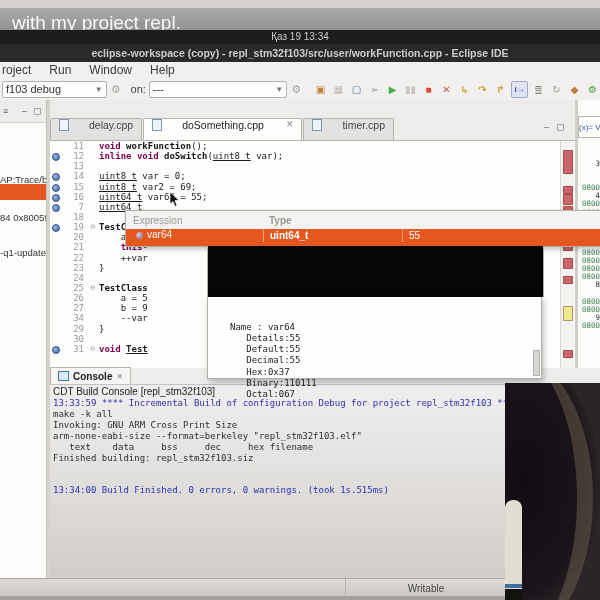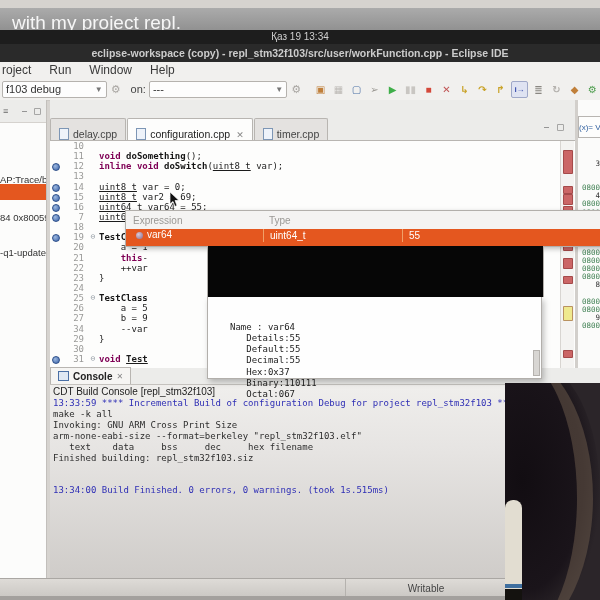--- a/index.html
+++ b/index.html
@@ -33,21 +33,21 @@
     border-right:1px solid #c2bfbb;overflow:hidden;}
   .debug-head{position:absolute;left:0;top:0;width:46px;height:22px;background:#ececea;
     border-bottom:1px solid #d5d2ce;color:#666;font-size:9px;}
   .dbg-row{position:absolute;left:0;width:46px;height:13px;font-size:9.5px;color:#333;
     white-space:nowrap;overflow:hidden;line-height:13px;}
   .dbg-row.sel{background:#e4571f;height:16px;}
   
   .editor-col{position:absolute;left:50px;top:100px;width:525px;height:268px;background:#ececea;}
   .tabstrip{position:absolute;left:0;top:18px;width:525px;height:22px;border-bottom:1px solid #b8b5b1;
     display:flex;align-items:flex-end;}
-  .tab{height:21px;display:flex;align-items:flex-end;gap:4px;padding:0 8px;font-size:10.5px;
+  .tab{height:21px;display:flex;align-items:flex-start;gap:20px;padding:0 8px;font-size:10.5px;
     color:#444;background:#e4e2e0;border:1px solid #b8b5b1;border-bottom:none;border-radius:2px 2px 0 0;margin-right:1px;}
   .tab.active{background:#fdfdfc;color:#222;}
   .file-ico{width:8px;height:10px;background:#eef3fa;border:1px solid #7d96b5;display:inline-block;}
   .tab .close{color:#888;font-size:9px;margin-left:2px;}
   .strip-ctl{position:absolute;top:22px;font-size:9px;color:#666;}
   .code-area{position:absolute;left:0;top:41px;width:525px;height:227px;background:#fdfdfc;overflow:hidden;
     font-family:"DejaVu Sans Mono",monospace;font-size:9px;line-height:10.15px;}
   .code-line{display:flex;white-space:pre;height:10.15px;}
   .bp-col{width:12px;text-align:center;flex:0 0 12px;}
   .bp-dot{display:inline-block;width:6px;height:6px;border-radius:50%;
@@ -89,21 +89,21 @@
   .status-bar{position:absolute;left:0;top:578px;width:600px;height:18px;
     background:linear-gradient(#dedbd7,#cbc8c4);border-top:1px solid #aaa7a3;font-size:10px;color:#444;}
   .status-seg{position:absolute;left:345px;top:0;width:160px;height:18px;border-left:1px solid #b5b2ae;
     border-right:1px solid #b5b2ae;display:flex;align-items:center;justify-content:center;}
   .bottom-strip{position:absolute;left:0;top:596px;width:600px;height:4px;background:#a3a09d;}
   
   .popup-table{position:absolute;left:125px;top:210px;width:499px;height:37px;background:#f4f3f2;
     border:1px solid #b2afab;box-shadow:2px 2px 5px rgba(0,0,0,0.25);z-index:30;box-sizing:border-box;}
   .pt-head{display:flex;height:18px;align-items:center;color:#9a9895;font-size:10px;}
   .pt-c1{width:137px;padding-left:7px;box-sizing:border-box;}
-  .pt-c2{width:139px;padding-left:6px;box-sizing:border-box;}
+  .pt-c2{width:139px;padding-left:6px;box-sizing:border-box;font-weight:bold;}
   .pt-c3{flex:1;padding-left:6px;}
   .pt-row{display:flex;height:17px;align-items:flex-start;background:#e4571f;color:#fff;font-size:10px;}
   .pt-row .pt-c2,.pt-row .pt-c3{border-left:1px solid #f0a068;height:13px;line-height:13px;}
   .expr-ico{display:inline-block;width:7px;height:7px;border-radius:50%;
     background:radial-gradient(circle at 35% 35%,#d8c8d8,#8a6a8a);margin:0 4px 0 3px;vertical-align:-1px;}
   .popup-black{position:absolute;left:207px;top:246px;width:335px;height:51px;background:#060606;
     z-index:30;border-left:1px solid #b2afab;border-right:1px solid #b2afab;}
   .popup-details{position:absolute;left:207px;top:297px;width:335px;height:82px;background:#fefefe;
     border:1px solid #b2afab;border-top:none;box-shadow:2px 3px 6px rgba(0,0,0,0.25);z-index:30;
     font-family:"DejaVu Sans Mono",monospace;font-size:9px;line-height:11.3px;color:#222;
@@ -195,33 +195,32 @@
   </div>
 
   <div class="editor-col">
     <div class="tabstrip">
         <div class="tab">
           <span class="file-ico"></span>
           <span>delay.cpp</span>
         </div>
         <div class="tab active">
           <span class="file-ico"></span>
-          <span>configuration.cpp</span>
+          <span>doSomething.cpp</span>
           <span class="close">✕</span>
         </div>
         <div class="tab">
           <span class="file-ico"></span>
           <span>timer.cpp</span>
         </div>
       </div>
     <span class="strip-ctl" style="left:494px;">–</span>
     <span class="strip-ctl" style="left:506px;">▢</span>
     <div class="code-area">
-        <div class="code-line"><div class="bp-col"></div><div class="ln-col">10</div><div class="fold-col"></div><div class="code-text"></div></div>
-        <div class="code-line"><div class="bp-col"></div><div class="ln-col">11</div><div class="fold-col"></div><div class="code-text"><span class="s-kw">void </span><span class="s-fn">doSomething</span><span>();</span></div></div>
+        <div class="code-line"><div class="bp-col"></div><div class="ln-col">11</div><div class="fold-col"></div><div class="code-text"><span class="s-kw">void </span><span class="s-fn">workFunction</span><span>();</span></div></div>
         <div class="code-line"><div class="bp-col"><span class="bp-dot"></span></div><div class="ln-col">12</div><div class="fold-col"></div><div class="code-text"><span class="s-kw">inline void </span><span class="s-fn">doSwitch</span><span>(</span><span class="s-u">uint8_t</span><span> var);</span></div></div>
         <div class="code-line"><div class="bp-col"></div><div class="ln-col">13</div><div class="fold-col"></div><div class="code-text"></div></div>
         <div class="code-line"><div class="bp-col"><span class="bp-dot"></span></div><div class="ln-col">14</div><div class="fold-col"></div><div class="code-text"><span class="s-u">uint8_t</span><span> var = 0;</span></div></div>
         <div class="code-line"><div class="bp-col"><span class="bp-dot"></span></div><div class="ln-col">15</div><div class="fold-col"></div><div class="code-text"><span class="s-u">uint8_t</span><span> var2 = 69;</span></div></div>
         <div class="code-line"><div class="bp-col"><span class="bp-dot"></span></div><div class="ln-col">16</div><div class="fold-col"></div><div class="code-text"><span class="s-u">uint64_t</span><span> var64 = 55;</span></div></div>
         <div class="code-line"><div class="bp-col"><span class="bp-dot"></span></div><div class="ln-col">7</div><div class="fold-col"></div><div class="code-text"><span class="s-u">uint64_t</span><span> </span></div></div>
         <div class="code-line"><div class="bp-col"></div><div class="ln-col">18</div><div class="fold-col"></div><div class="code-text"></div></div>
         <div class="code-line"><div class="bp-col"><span class="bp-dot"></span></div><div class="ln-col">19</div><div class="fold-col">⊖</div><div class="code-text"><span class="s-fn">TestClass</span></div></div>
         <div class="code-line"><div class="bp-col"></div><div class="ln-col">20</div><div class="fold-col"></div><div class="code-text"><span>    a = 1</span></div></div>
         <div class="code-line"><div class="bp-col"></div><div class="ln-col">21</div><div class="fold-col"></div><div class="code-text"><span>    </span><span class="s-kw">this</span><span>-</span></div></div>

